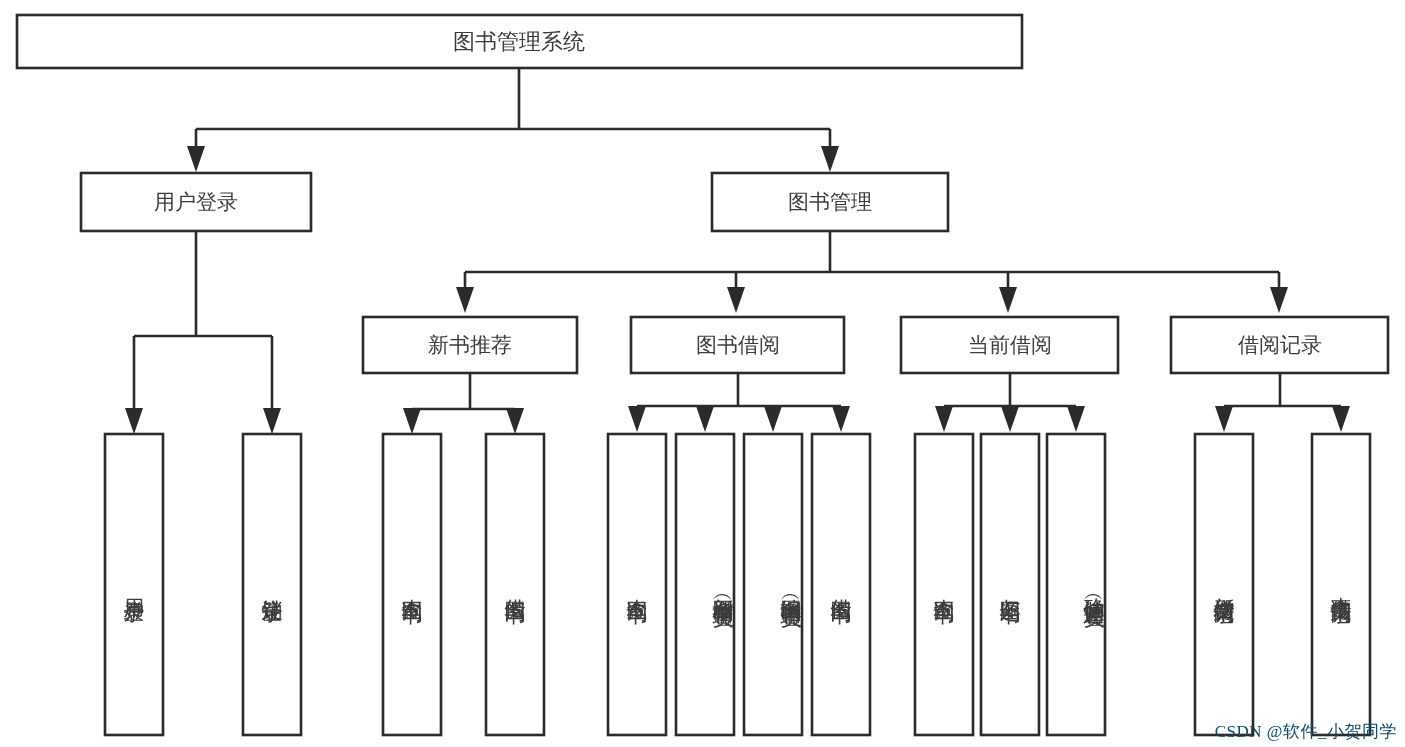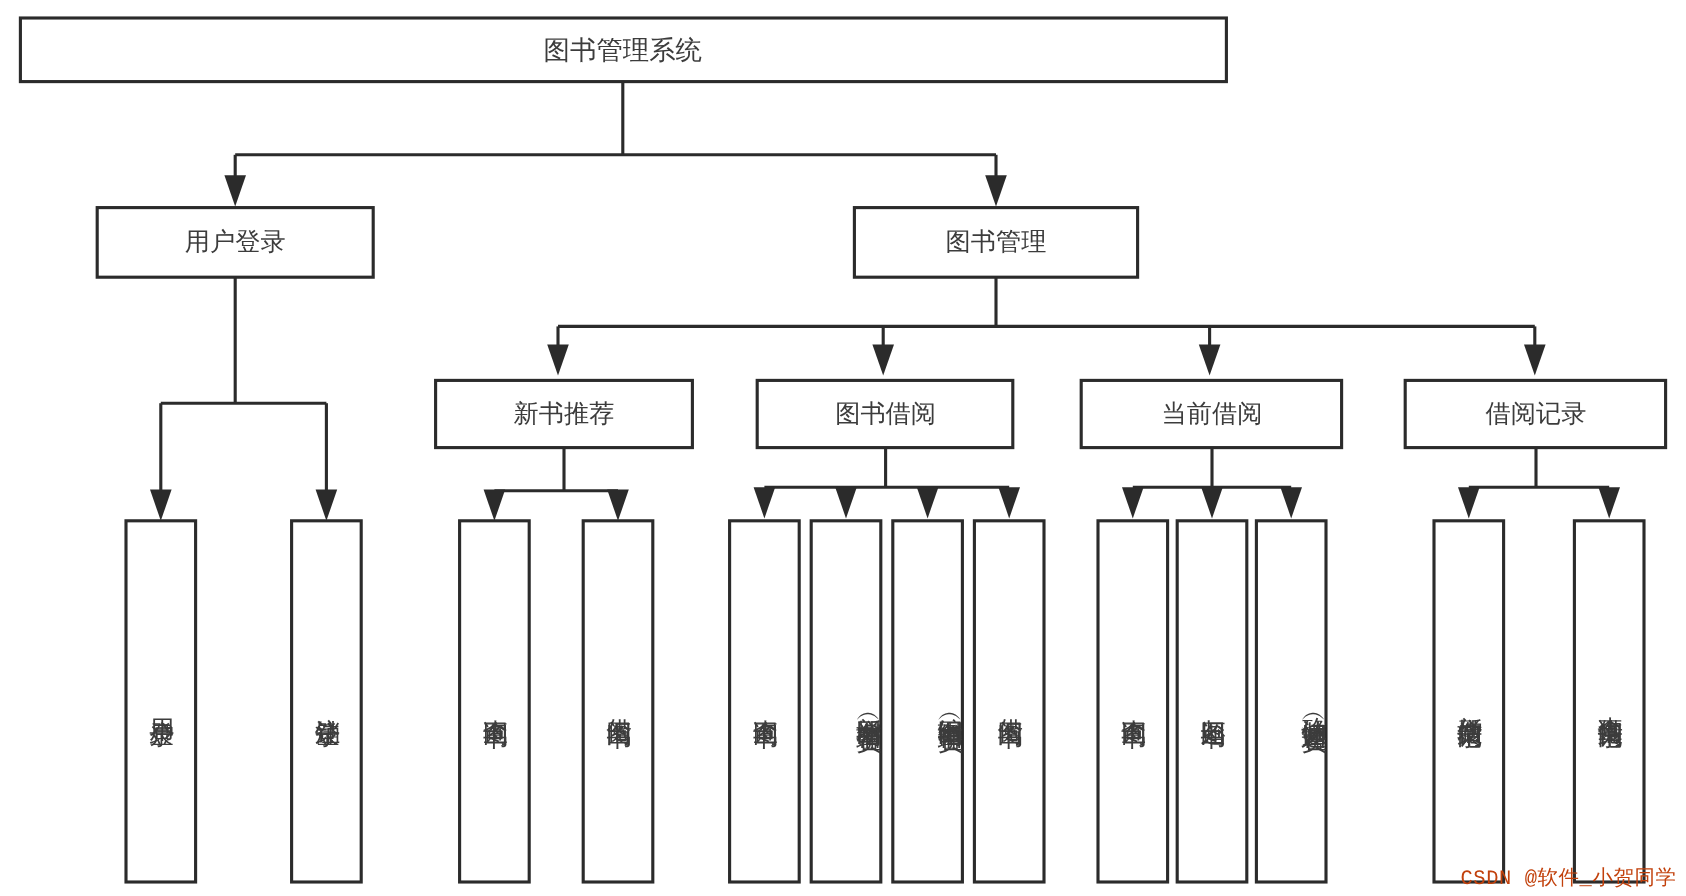--- a/index.html
+++ b/index.html
@@ -73,23 +73,23 @@
     pointer-events: none;
     user-select: none;
   }
   .leaf-label.centered {
     align-items: center;
   }
   .watermark {
     position: absolute;
     right: 8px;
     bottom: 4px;
-    font-family: Liberation Mono, monospace;
+    font-family: Liberation Serif, serif;
     font-size: 17px;
-    color: #c2410c;
+    color: #0c4a6e;
     letter-spacing: 0.5px;
     white-space: nowrap;
     user-select: none;
   }
 </style>
 </head>
 <body>
 
 <div id="diagram-root">
 

